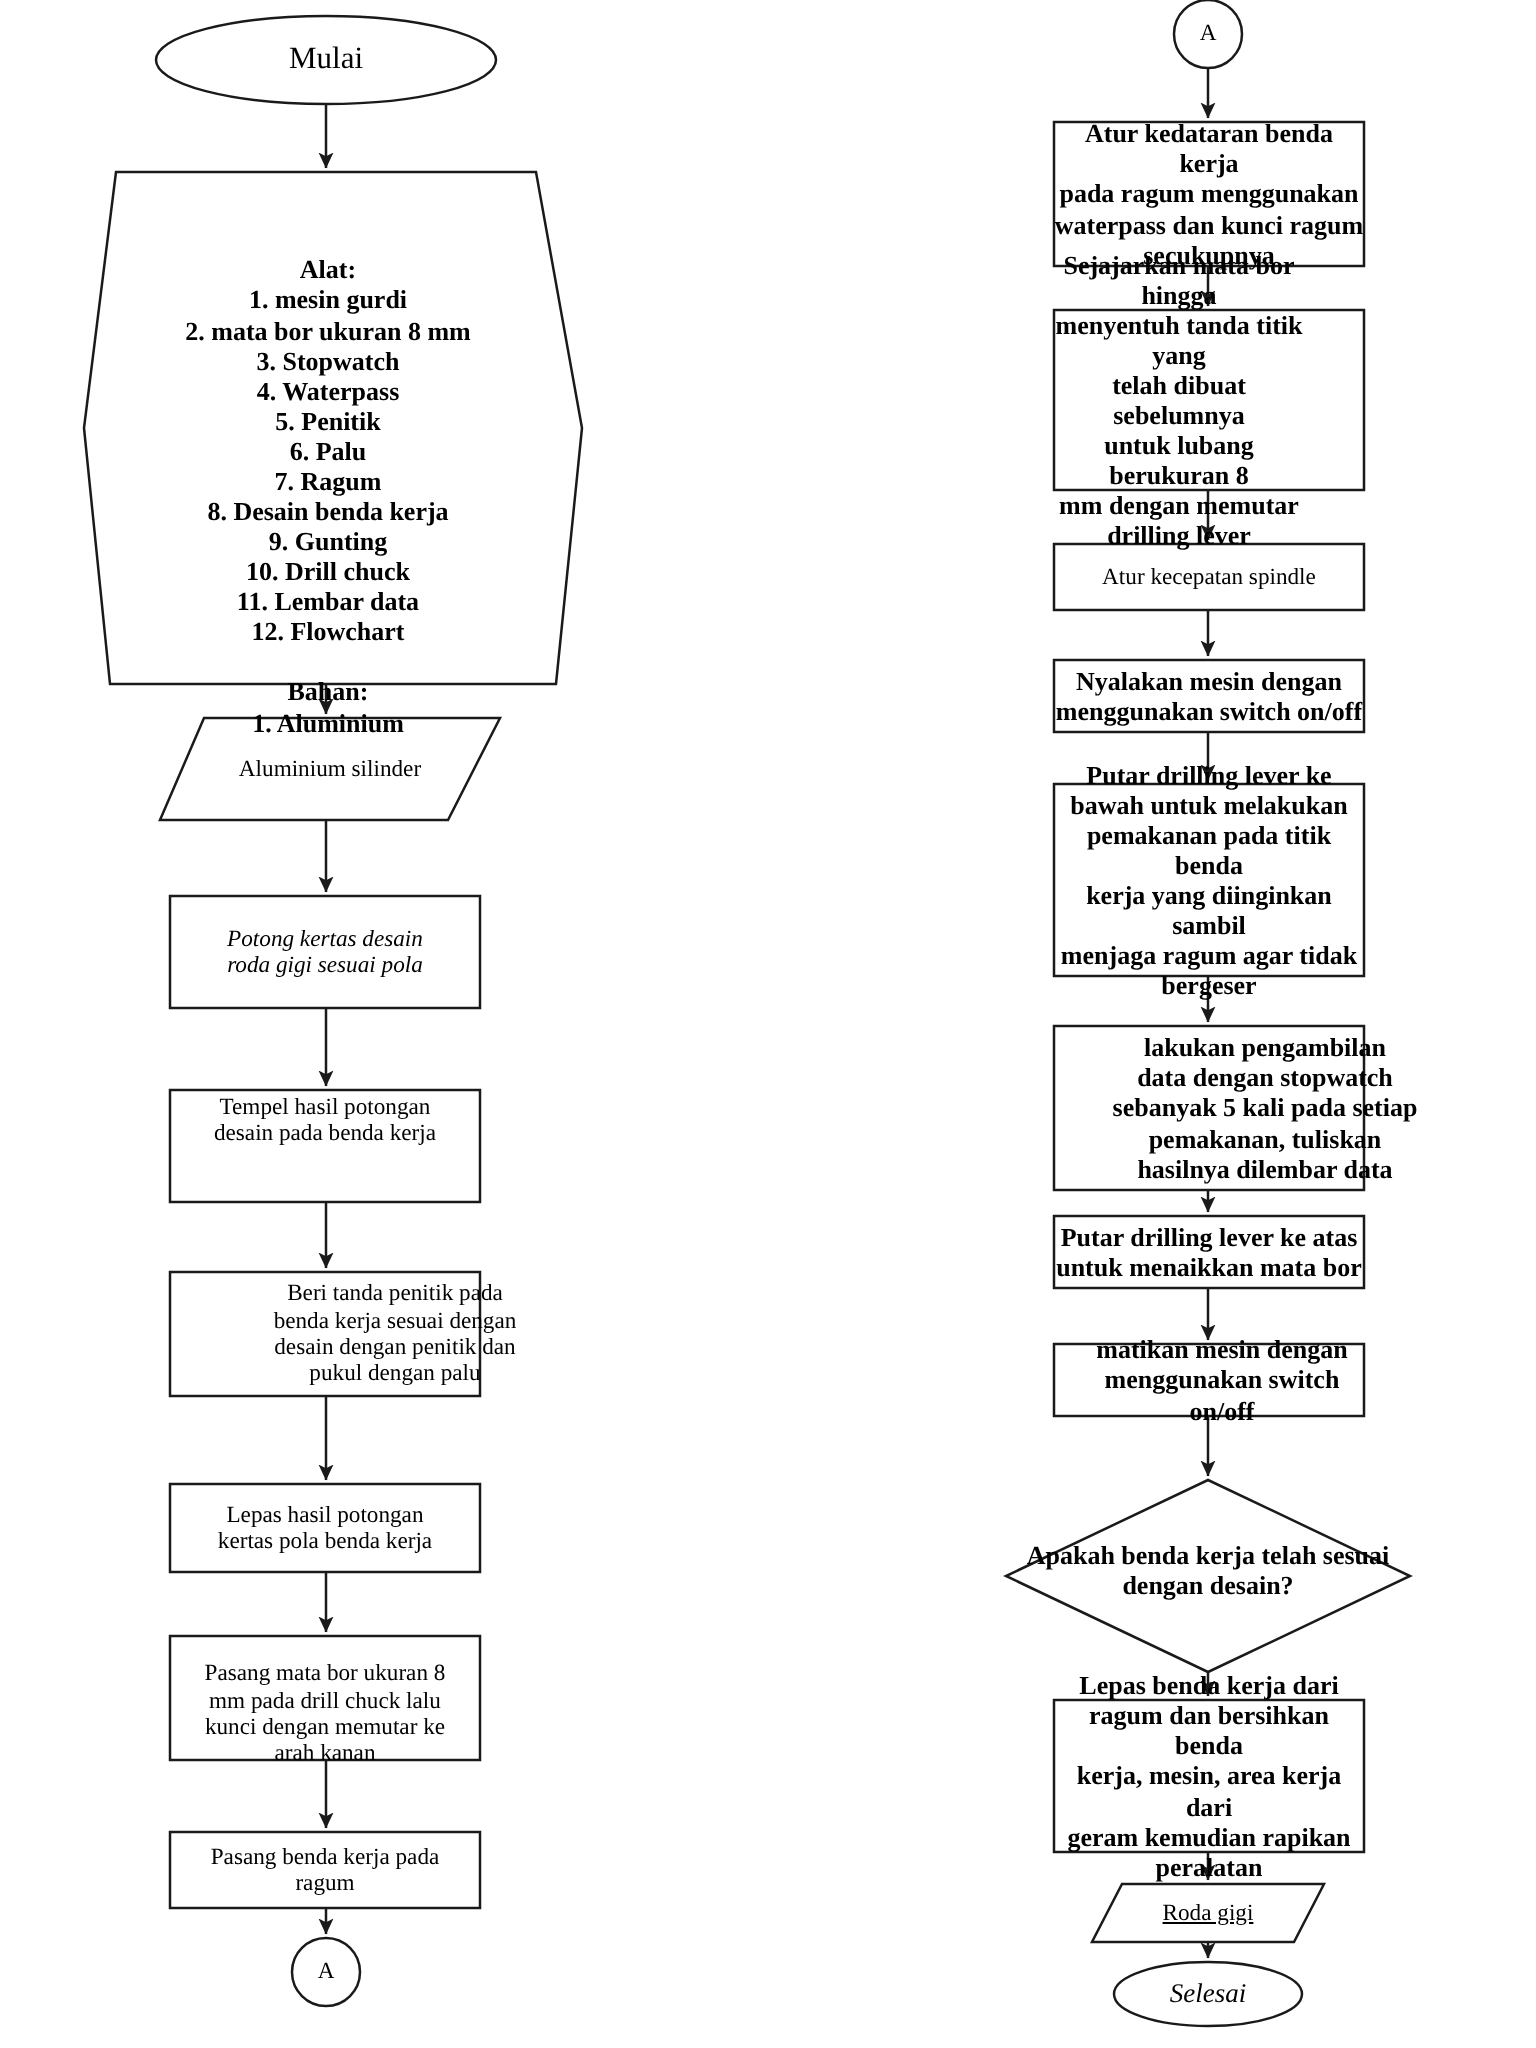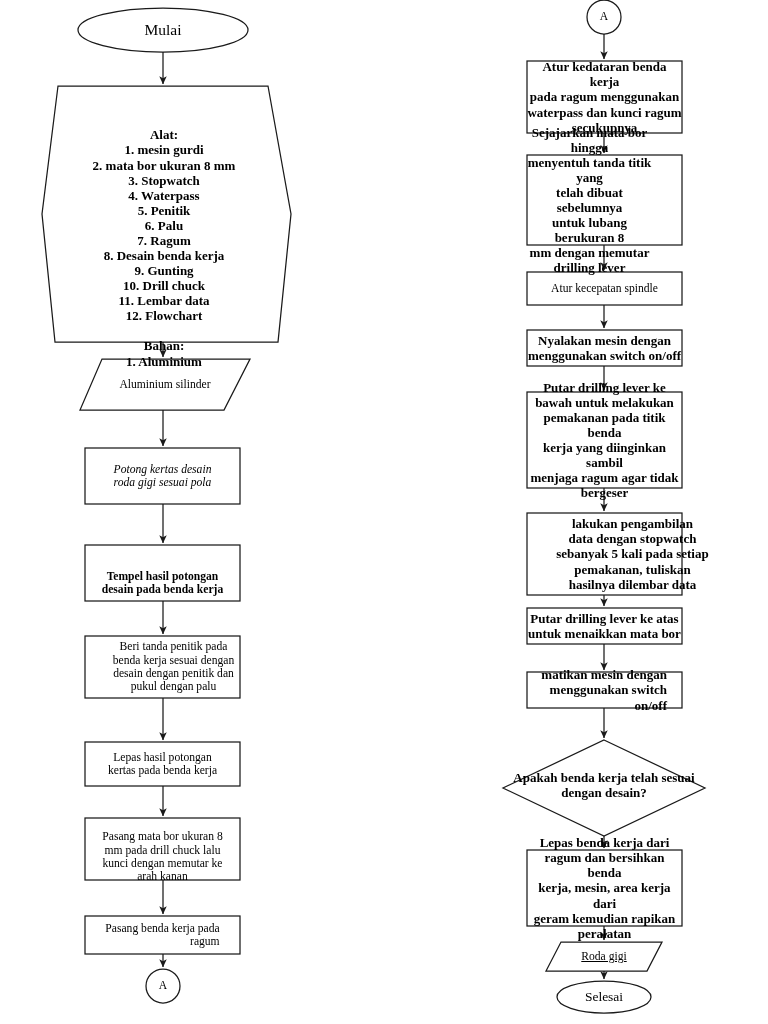--- a/index.html
+++ b/index.html
@@ -29,21 +29,21 @@
     align-items: center;
     justify-content: center;
     text-align: center;
     line-height: 1.16;
     color: #000;
     white-space: pre-line;
     pointer-events: none;
   }
   .t-11 { font-size: 13px; font-weight: bold; }
   .t-115 { font-size: 11.6px; }
-  .t-13 { font-size: 13.5px; }
+  .t-13 { font-size: 13.5px; font-style: italic; }
   .t-15 { font-size: 15.5px; }
   .shape-hit {
     position: absolute;
     background: transparent;
   }
 </style>
 </head>
 <body>
 
 <svg id="flow-canvas" viewBox="0 0 768 1024" xmlns="http://www.w3.org/2000/svg">
@@ -131,37 +131,37 @@
 12. Flowchart
 
 Bahan:
 1. Aluminium</div>
 
 <div class="node-text t-115" style="left:80px; top:359px; width:170px; height:51px;">Aluminium silinder</div>
 
 <div class="node-text t-115" style="left:85px; top:448px; width:155px; height:56px;font-style:italic;">Potong kertas desain
 roda gigi sesuai pola</div>
 
-<div class="node-text t-115" style="left:85px; top:555px; width:155px; height:56px;font-weight:bold;">Tempel hasil potongan
+<div class="node-text t-115" style="left:85px; top:532px; width:155px; height:56px;">Tempel hasil potongan
 desain pada benda kerja</div>
 
-<div class="node-text t-115" style="left:85px; top:636px; width:177px; height:62px;">Beri tanda penitik pada
+<div class="node-text t-115" style="left:85px; top:636px; width:177px; height:62px;padding-left:24px;">Beri tanda penitik pada
 benda kerja sesuai dengan
 desain dengan penitik dan
 pukul dengan palu</div>
 
 <div class="node-text t-115" style="left:85px; top:742px; width:155px; height:44px;">Lepas hasil potongan
-kertas pada benda kerja</div>
+kertas pola benda kerja</div>
 
 <div class="node-text t-115" style="left:85px; top:818px; width:155px; height:78px;">Pasang mata bor ukuran 8
 mm pada drill chuck lalu
 kunci dengan memutar ke
 arah kanan</div>
 
-<div class="node-text t-115" style="left:85px; top:916px; width:155px; height:38px;text-align:right;">Pasang benda kerja pada
+<div class="node-text t-115" style="left:85px; top:916px; width:155px; height:38px;">Pasang benda kerja pada
 ragum</div>
 
 <div class="node-text t-115" style="left:146px; top:969px; width:34px; height:34px;">A</div>
 
 <div class="node-text t-115" style="left:587px; top:0px; width:34px; height:34px;">A</div>
 
 <div class="node-text t-11" style="left:527px; top:61px; width:155px; height:72px;">Atur kedataran benda kerja
 pada ragum menggunakan
 waterpass dan kunci ragum
 secukupnya</div>
@@ -187,21 +187,21 @@
 
 <div class="node-text t-11" style="left:527px; top:513px; width:155px; height:82px;margin-left:28px;">lakukan pengambilan
 data dengan stopwatch
 sebanyak 5 kali pada setiap
 pemakanan, tuliskan
 hasilnya dilembar data</div>
 
 <div class="node-text t-11" style="left:527px; top:608px; width:155px; height:36px;">Putar drilling lever ke atas
 untuk menaikkan mata bor</div>
 
-<div class="node-text t-11" style="left:527px; top:672px; width:140px; height:36px;text-align:right;">matikan mesin dengan
+<div class="node-text t-11" style="left:541px; top:672px; width:140px; height:36px;">matikan mesin dengan
 menggunakan switch on/off</div>
 
 <div class="node-text t-11" style="left:504px; top:768px; width:200px; height:34px;">Apakah benda kerja telah sesuai
 dengan desain?</div>
 
 <div class="node-text t-11" style="left:527px; top:850px; width:155px; height:76px;">Lepas benda kerja dari
 ragum dan bersihkan benda
 kerja, mesin, area kerja dari
 geram kemudian rapikan
 peralatan</div>

